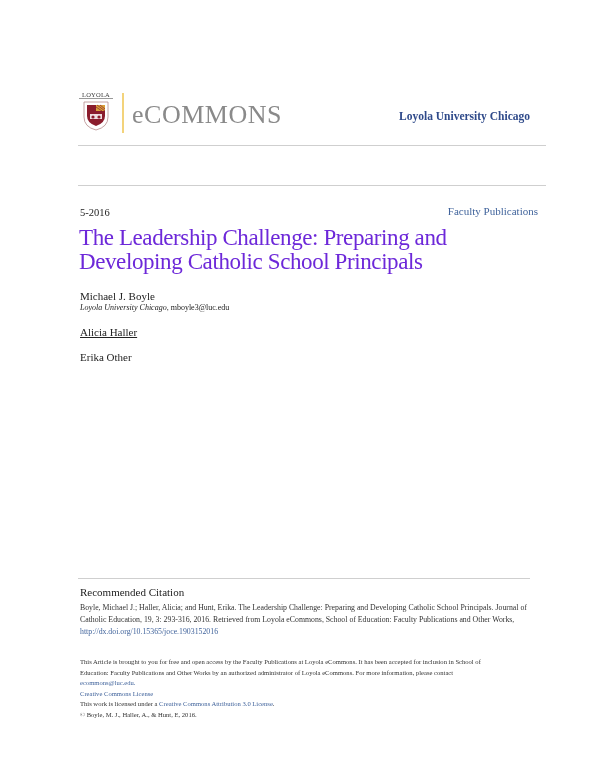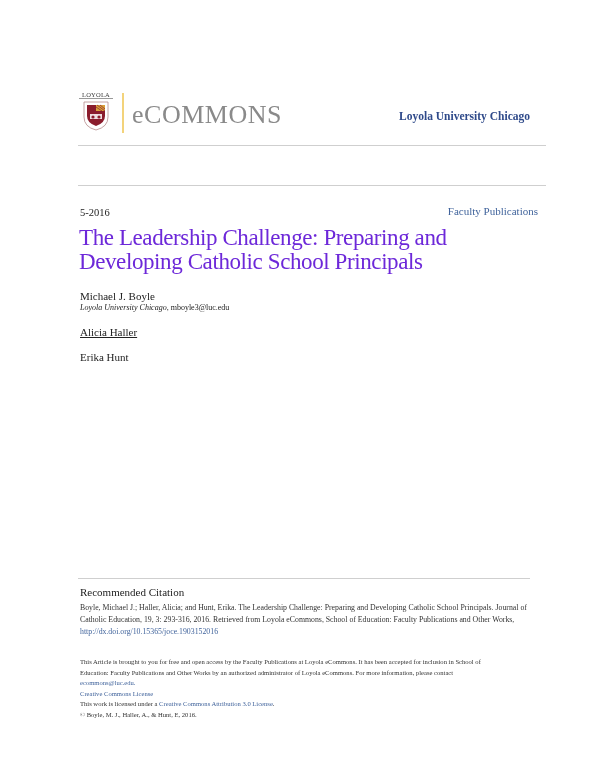--- a/index.html
+++ b/index.html
@@ -205,21 +205,21 @@
   <div class="rule" style="left:78px; top:185px; width:468px;"></div>
 
   <div class="date">5-2016</div>
   <h1 class="title">The Leadership Challenge: Preparing and Developing Catholic School Principals</h1>
 
   <div class="author" style="top:290px;font-family:Liberation Serif, serif;">Michael J. Boyle</div>
   <div class="affiliation">
     <i>Loyola University Chicago</i><span>, </span><span>mboyle3@luc.edu</span>
   </div>
   <div class="author" style="top:326px;text-decoration:underline;">Alicia Haller</div>
-  <div class="author" style="top:351px;">Erika Hunt</div>
+  <div class="author" style="top:351px;">Erika Other</div>
 
   <div class="rule" style="left:78px; top:578px; width:452px;"></div>
   <div class="rec-heading">Recommended Citation</div>
   <div class="citation">
     <span>Boyle, Michael J.; Haller, Alicia; and Hunt, Erika. The Leadership Challenge: Preparing and Developing Catholic School Principals. Journal of Catholic Education, 19, 3: 293-316, 2016. Retrieved from Loyola eCommons, School of Education: Faculty Publications and Other Works, </span><a class="link">http://dx.doi.org/10.15365/joce.1903152016</a>
   </div>
 
   <div class="footer">
     <div>This Article is brought to you for free and open access by the Faculty Publications at Loyola eCommons. It has been accepted for inclusion in School of</div>
     <div>Education: Faculty Publications and Other Works by an authorized administrator of Loyola eCommons. For more information, please contact</div>

